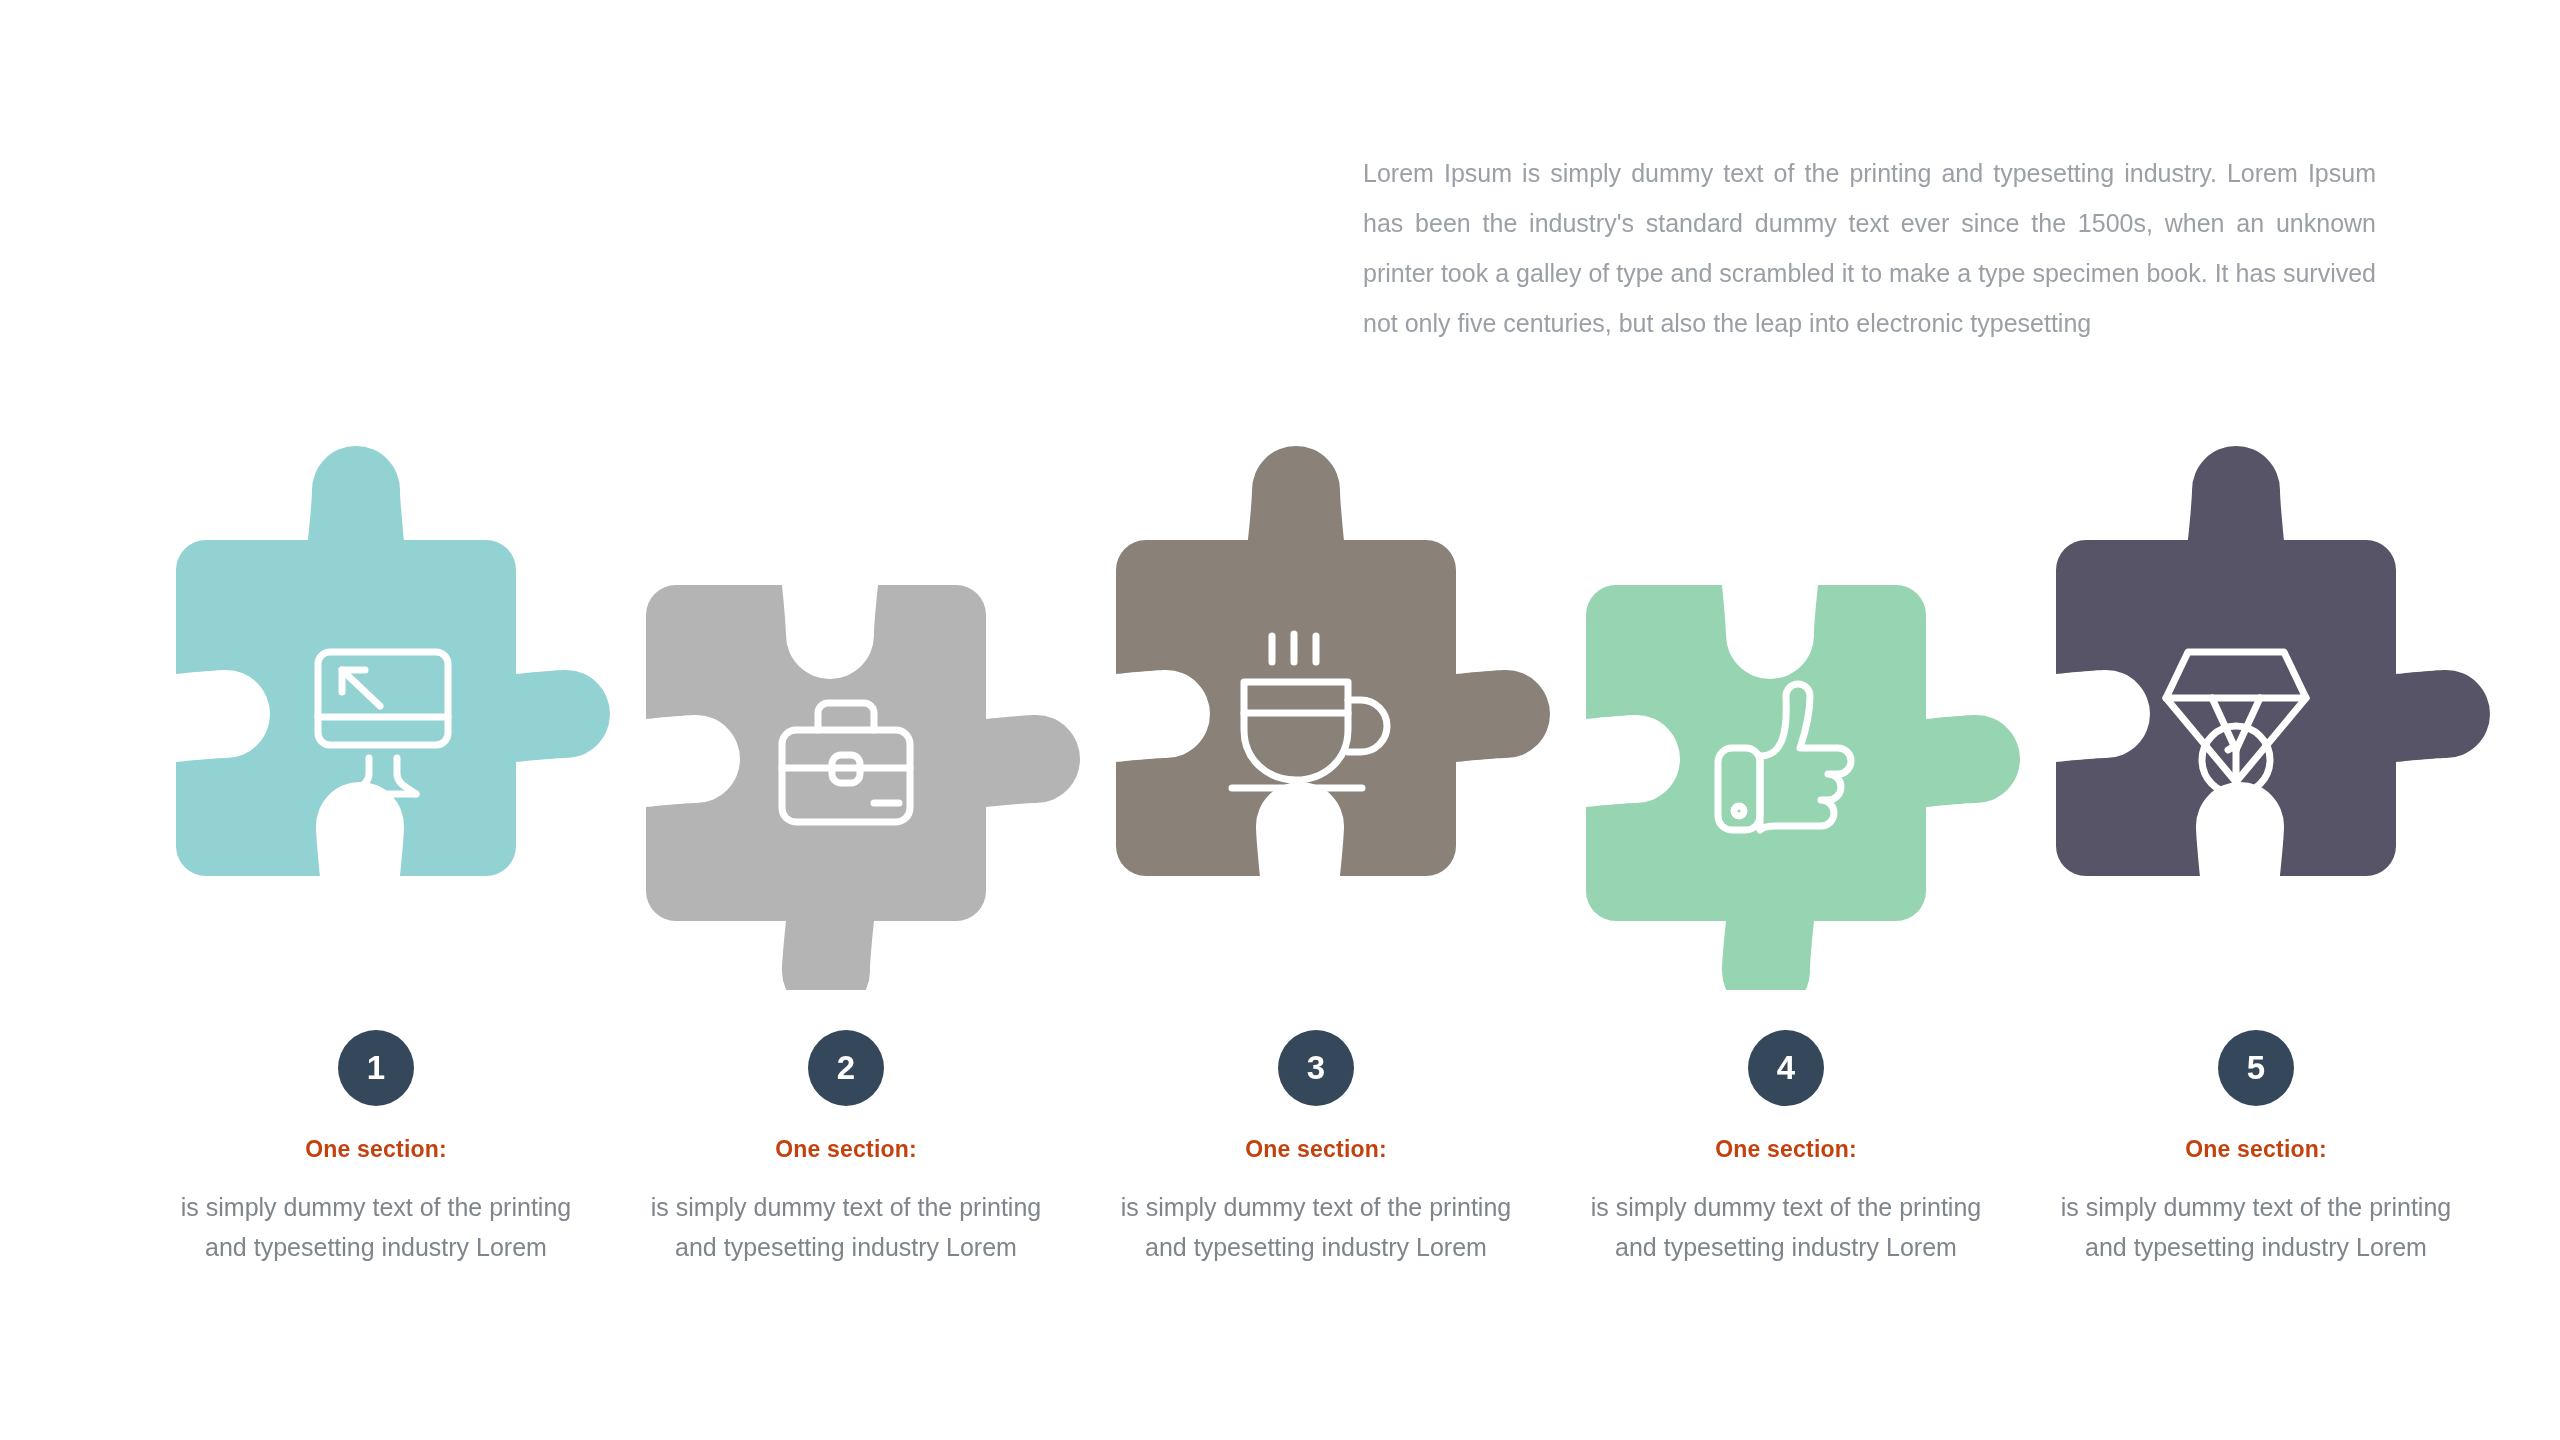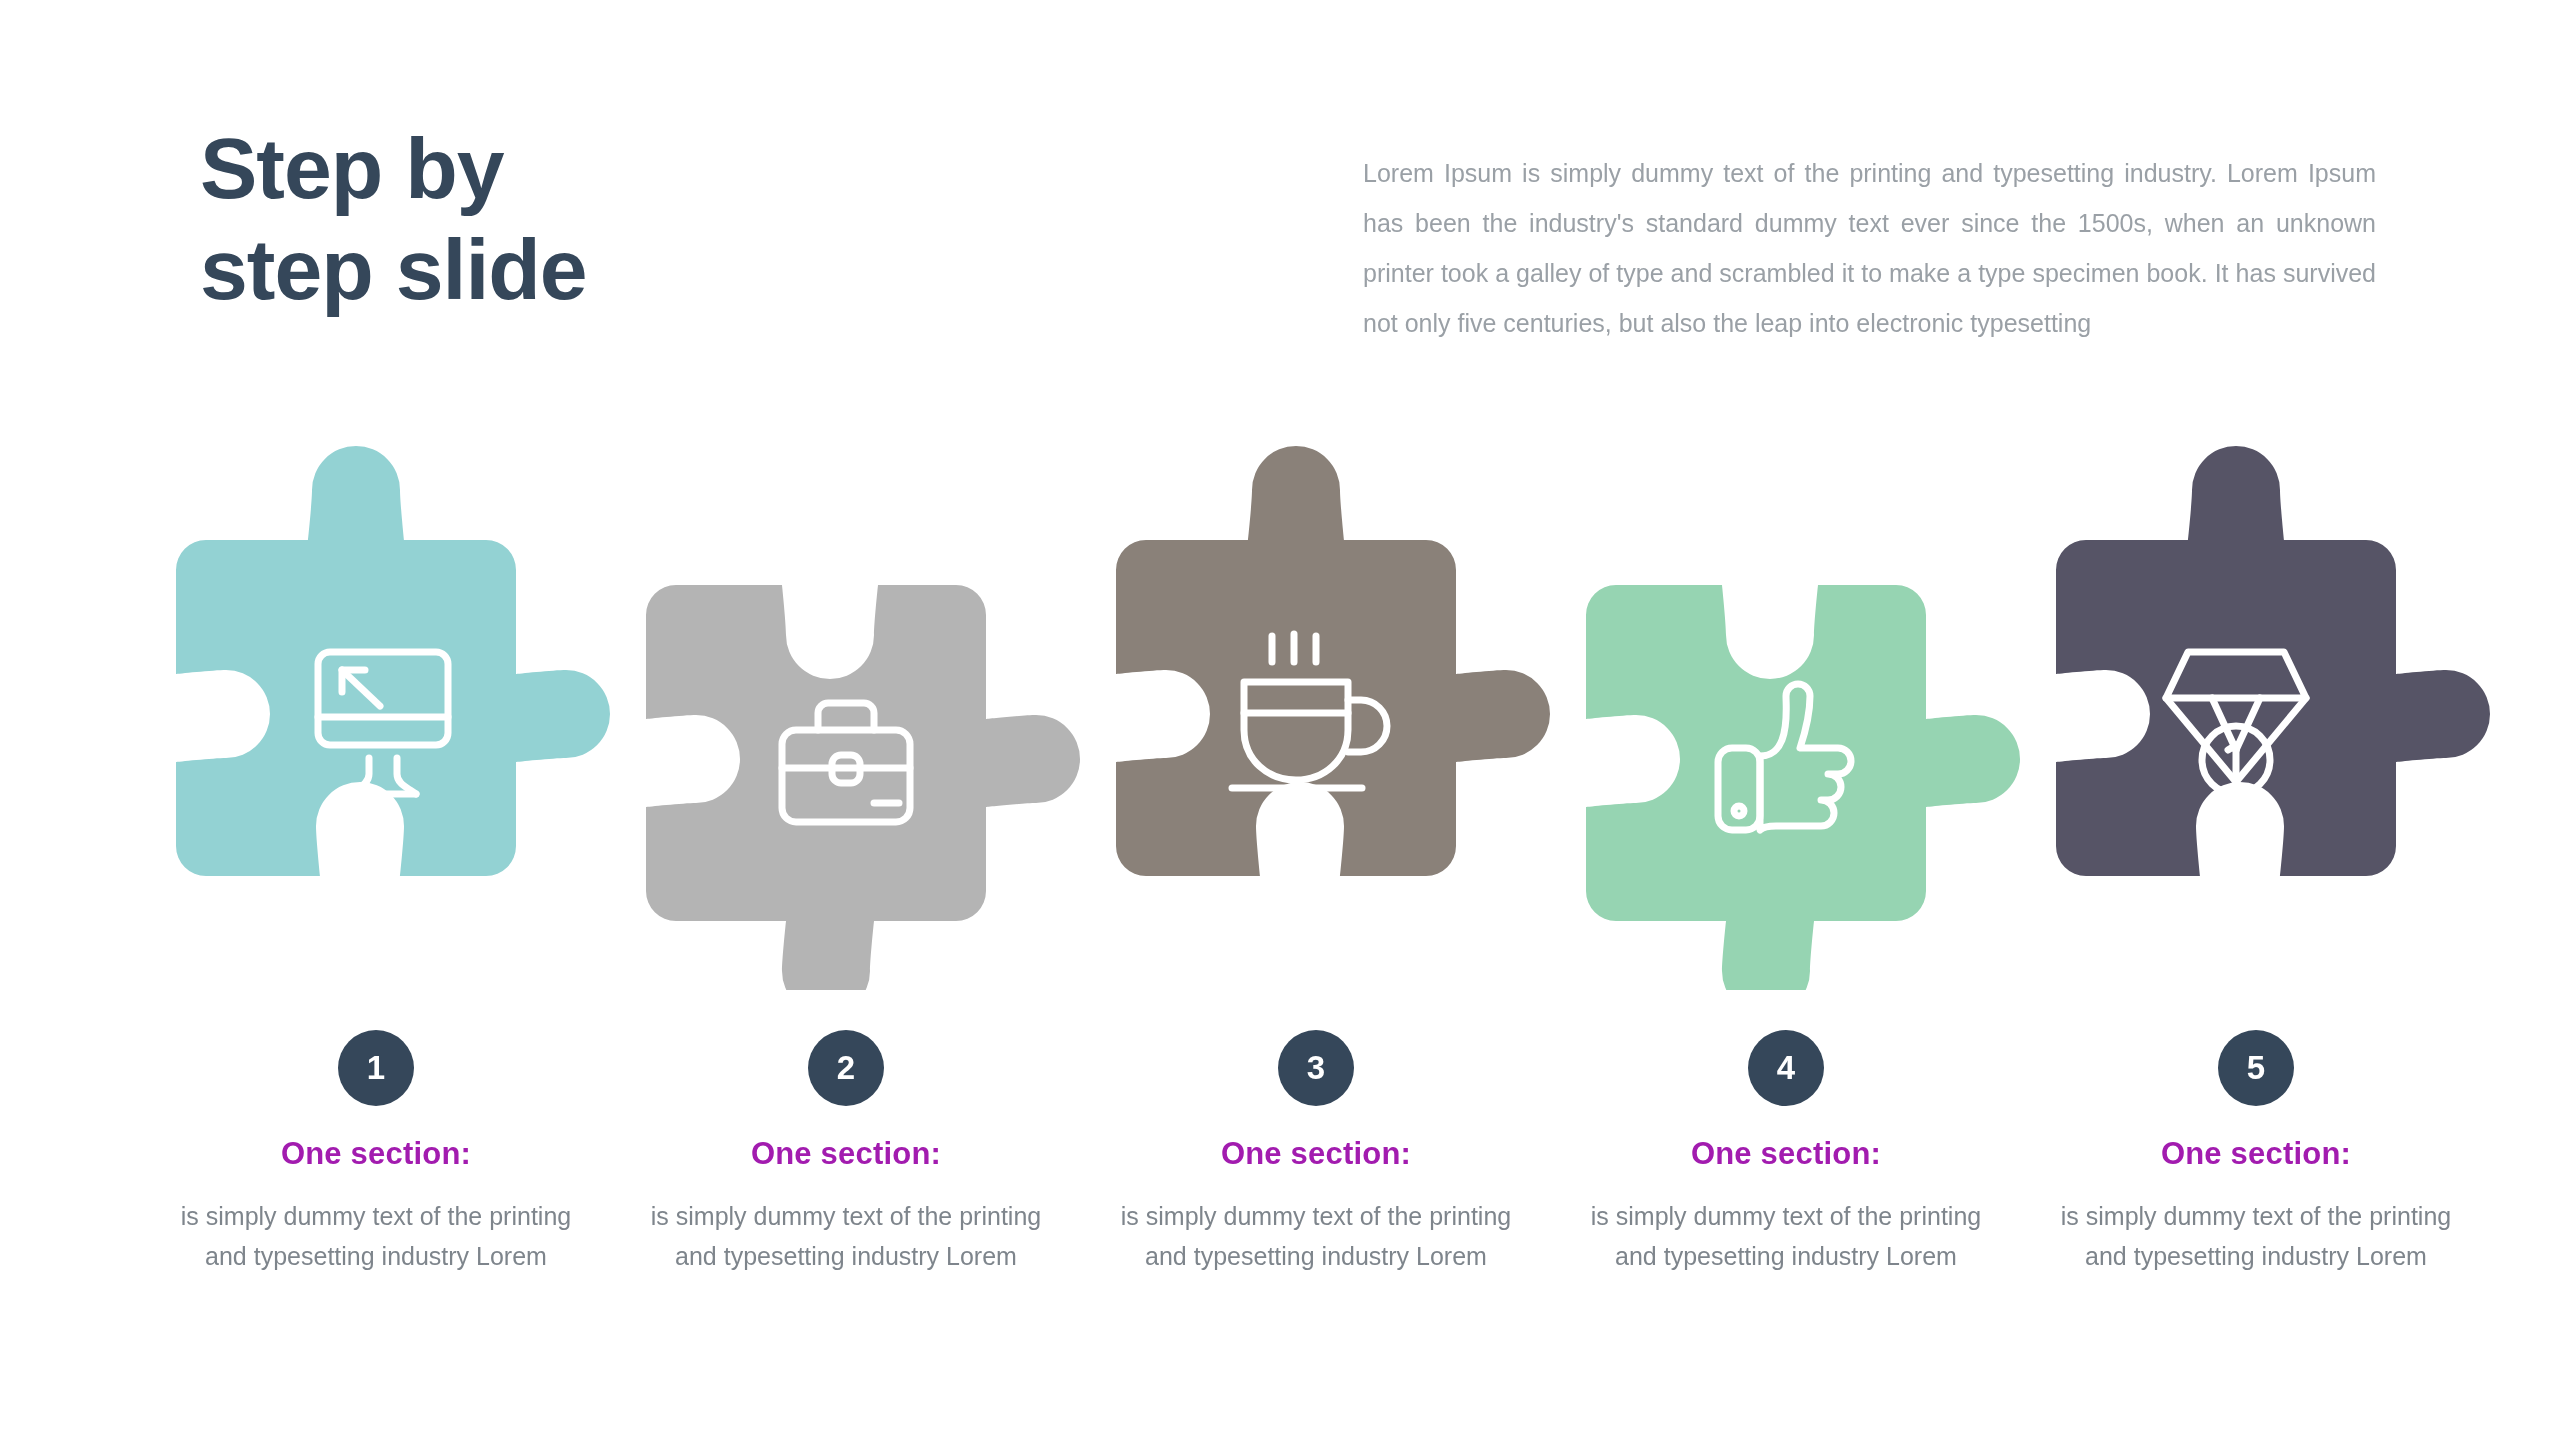--- a/index.html
+++ b/index.html
@@ -84,40 +84,38 @@
     border-radius: 50%;
     background: #35475a;
     color: #ffffff;
     font-size: 33px;
     font-weight: 600;
     line-height: 76px;
     margin: 0 auto 30px auto;
     text-align: center;
   }
   .sec-title {
-    font-size: 31px;
+    font-size: 23px;
     font-weight: bold;
-    color: #a21caf;
+    color: #c2410c;
     margin-bottom: 24px;
     letter-spacing: 0.2px;
   }
   .sec-body {
     font-size: 25px;
     line-height: 1.6;
     color: #7e858c;
     font-weight: 400;
     padding: 0 12px;
   }
 </style>
 </head>
 <body>
 
 <div class="header">
-  <div class="title">Step by
-step slide</div>
   <div class="intro">Lorem Ipsum is simply dummy text of the printing and typesetting industry. Lorem Ipsum has been the industry's standard dummy text ever since the 1500s, when an unknown printer took a galley of type and scrambled it to make a type specimen book. It has survived not only five centuries, but also the leap into electronic typesetting</div>
 </div>
 
 <div class="puzzle-row">
 
   <div class="piece" style="left:136px;">
     <svg viewBox="0 0 480 560" xmlns="http://www.w3.org/2000/svg">
 
       <path fill="#93d2d3" d="M 70 110
            L 172 110

